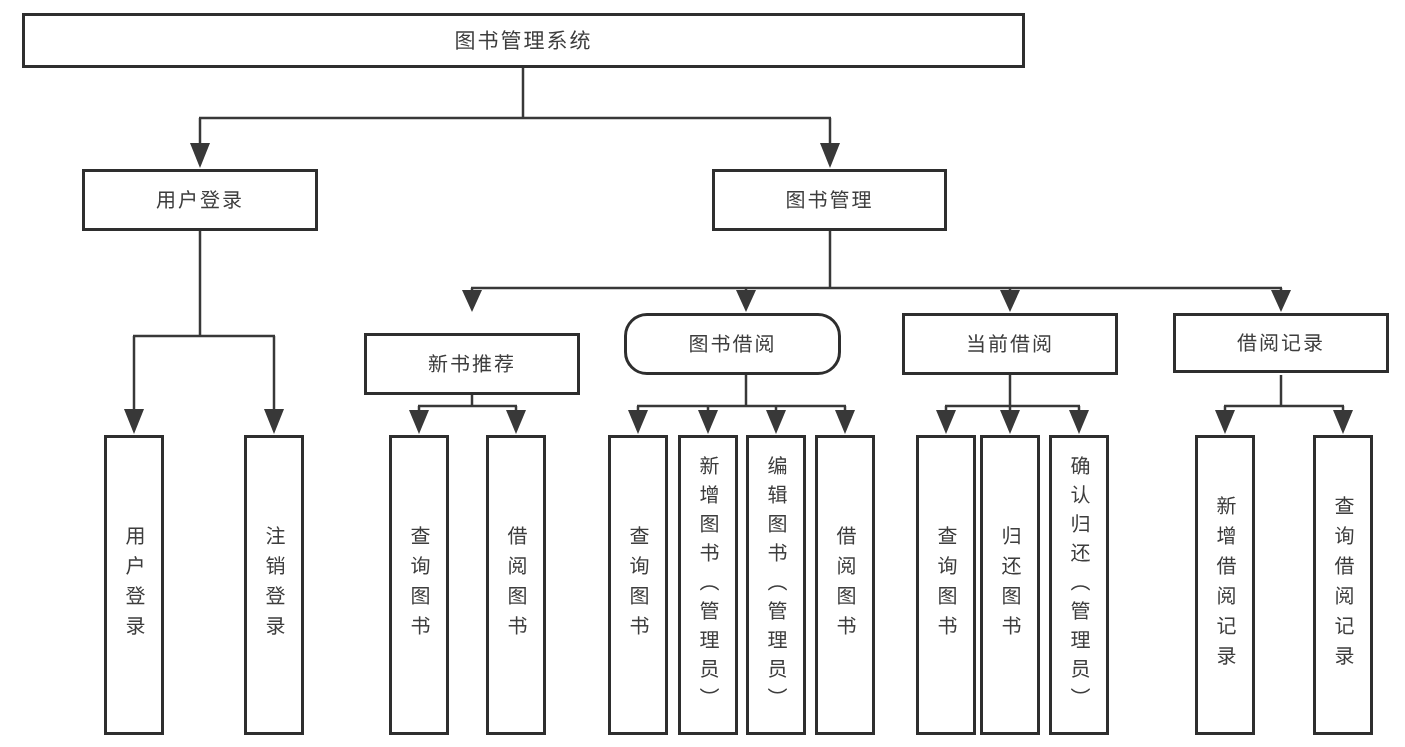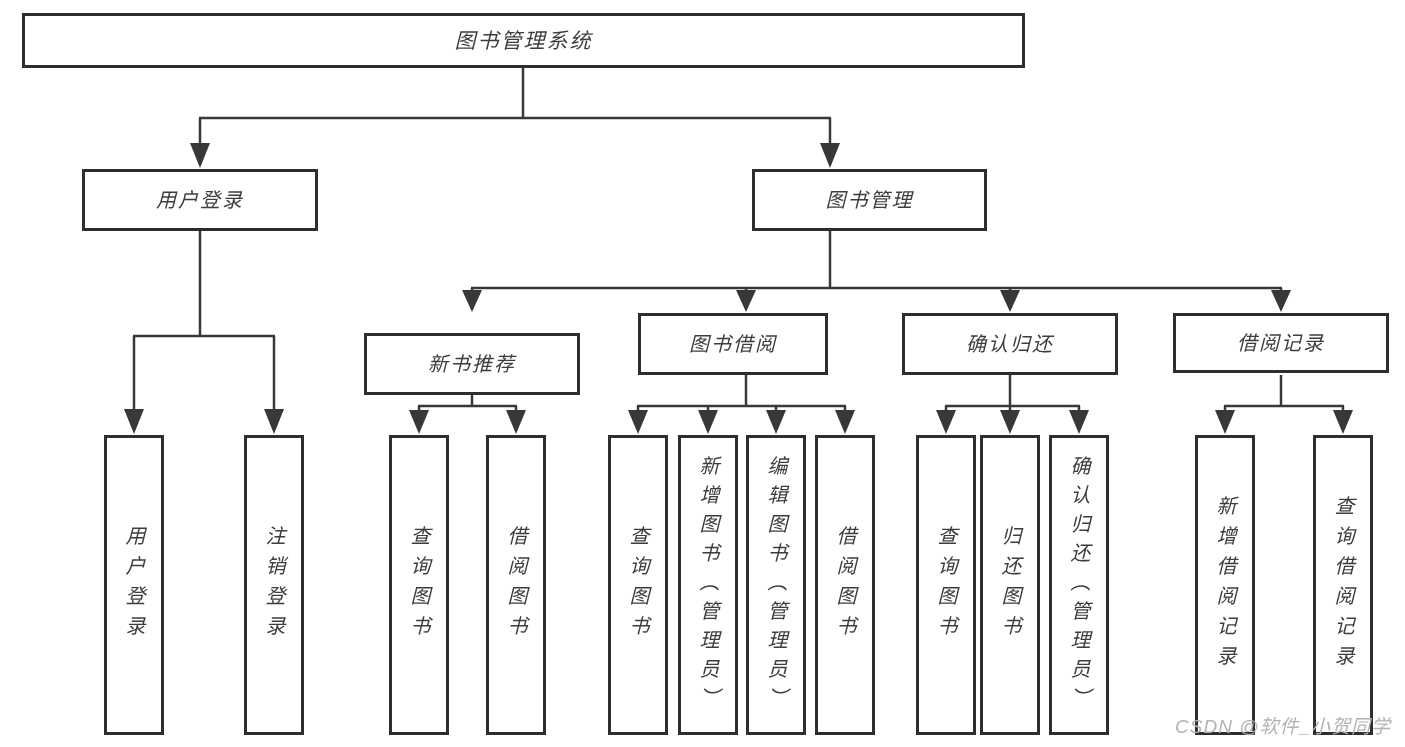--- a/index.html
+++ b/index.html
@@ -1,18 +1,18 @@
 <!DOCTYPE html>
 <html lang="zh-CN"><head>
 <meta charset="utf-8">
 <style>
   html,body{margin:0;padding:0;background:#ffffff;}
   .canvas{
     position:relative;width:1405px;height:747px;background:#ffffff;
-    font-family:"Liberation Sans","DejaVu Sans",sans-serif;overflow:hidden;font-style:italic;
+    font-family:"Liberation Sans","DejaVu Sans",sans-serif;overflow:hidden;
   }
   .edges{position:absolute;left:0;top:0;z-index:1;}
   .box{
     position:absolute;z-index:2;box-sizing:border-box;
     border:3px solid #2e2e2e;background:#ffffff;color:#3d3d3d;
     display:flex;align-items:center;justify-content:center;
     font-size:20px;letter-spacing:2px;line-height:1.2;
   }
   .leaf{
     writing-mode:vertical-rl;text-orientation:mixed;
@@ -92,39 +92,38 @@
       <polygon points="1000,410 1020,410 1010,434"></polygon>
       <polygon points="1069,410 1089,410 1079,434"></polygon>
       <polygon points="1215,410 1235,410 1225,434"></polygon>
       <polygon points="1333,410 1353,410 1343,434"></polygon>
     </g>
   </svg>
 
   <div class="box" style="left:22px;top:13px;width:1003px;height:55px;font-size:21px;">图书管理系统</div>
 
   <div class="box" style="left:82px;top:169px;width:236px;height:62px;">用户登录</div>
-  <div class="box" style="left:752px;top:169px;width:235px;height:62px;">图书管理</div>
+  <div class="box" style="left:712px;top:169px;width:235px;height:62px;">图书管理</div>
 
   <div class="box" style="left:364px;top:313px;width:216px;height:62px;margin-top:20px;">新书推荐</div>
-  <div class="box" style="left:638px;top:313px;width:190px;height:62px;">图书借阅</div>
-  <div class="box" style="left:902px;top:313px;width:216px;height:62px;">确认归还</div>
+  <div class="box" style="left:624px;top:313px;width:217px;height:62px;border-radius:23px;">图书借阅</div>
+  <div class="box" style="left:902px;top:313px;width:216px;height:62px;">当前借阅</div>
   <div class="box" style="left:1173px;top:313px;width:216px;height:60px;">借阅记录</div>
 
   <div class="box leaf" style="left:104px;top:435px;width:60px;height:300px;">用户登录</div>
   <div class="box leaf" style="left:244px;top:435px;width:60px;height:300px;">注销登录</div>
 
   <div class="box leaf" style="left:389px;top:435px;width:60px;height:300px;">查询图书</div>
   <div class="box leaf" style="left:486px;top:435px;width:60px;height:300px;">借阅图书</div>
 
   <div class="box leaf" style="left:608px;top:435px;width:60px;height:300px;">查询图书</div>
   <div class="box leaf" style="left:678px;top:435px;width:60px;height:300px;letter-spacing:9px;">新增图书（管理员）</div>
   <div class="box leaf" style="left:746px;top:435px;width:60px;height:300px;letter-spacing:9px;">编辑图书（管理员）</div>
   <div class="box leaf" style="left:815px;top:435px;width:60px;height:300px;">借阅图书</div>
 
   <div class="box leaf" style="left:916px;top:435px;width:60px;height:300px;">查询图书</div>
   <div class="box leaf" style="left:980px;top:435px;width:60px;height:300px;">归还图书</div>
   <div class="box leaf" style="left:1049px;top:435px;width:60px;height:300px;letter-spacing:9px;">确认归还（管理员）</div>
 
   <div class="box leaf" style="left:1195px;top:435px;width:60px;height:300px;">新增借阅记录</div>
   <div class="box leaf" style="left:1313px;top:435px;width:60px;height:300px;">查询借阅记录</div>
 
-  <div class="watermark">CSDN @软件_小贺同学</div>
 </div>
 
 </body></html>

